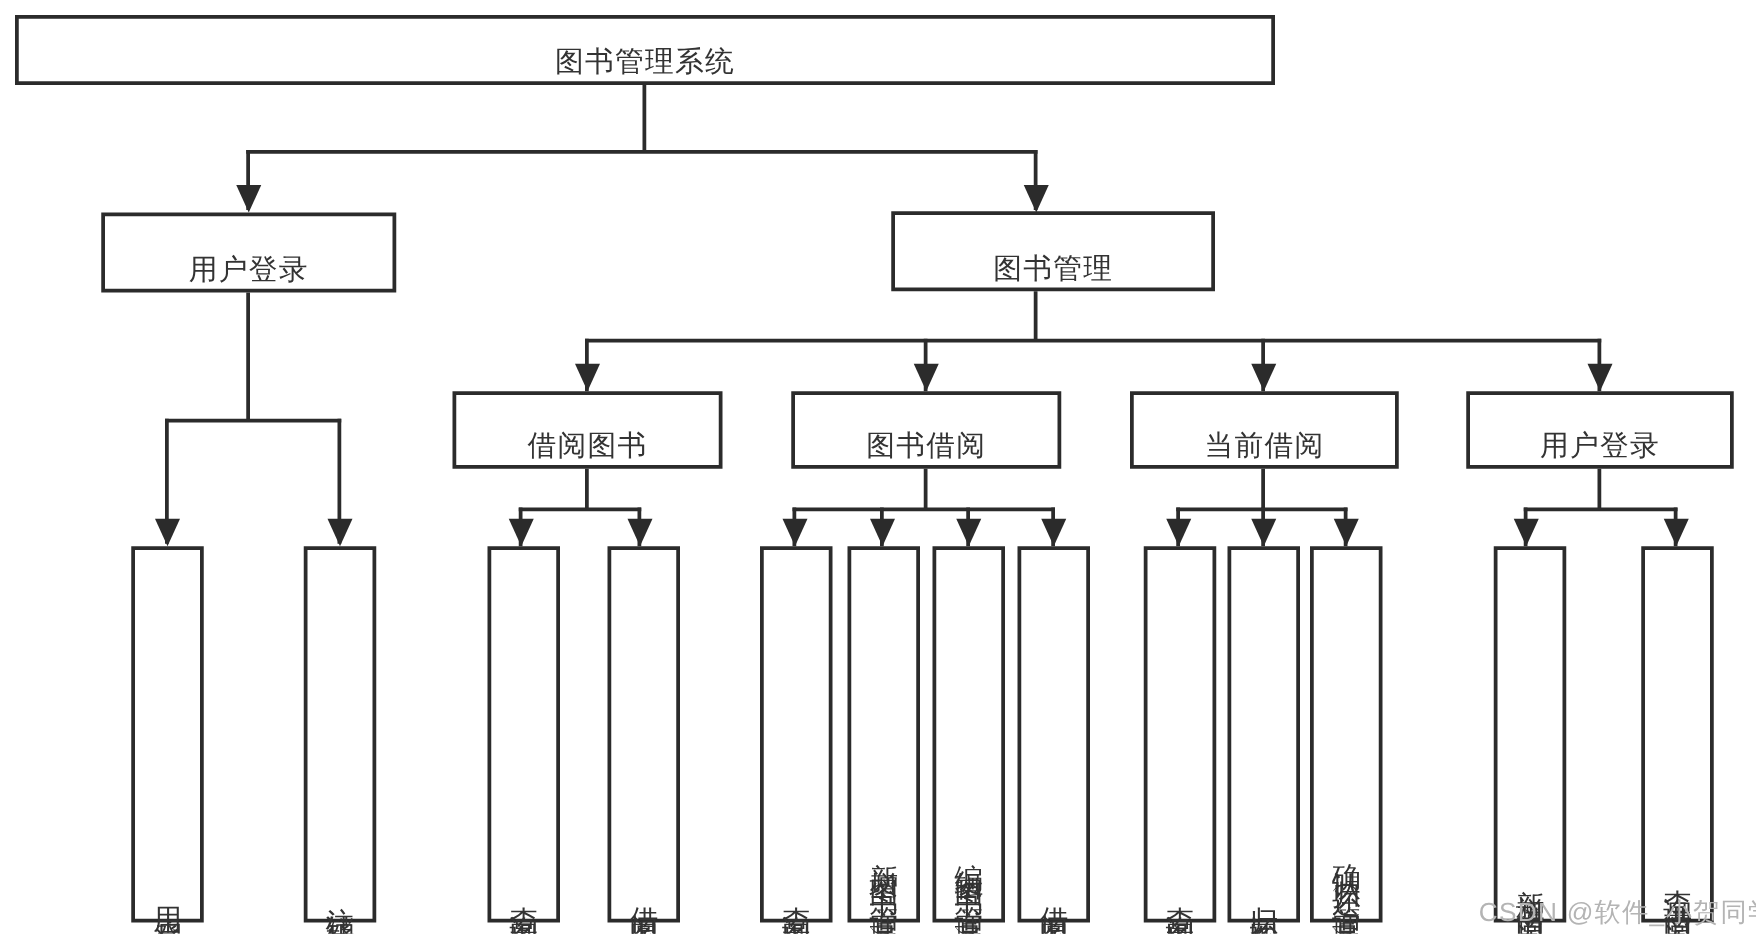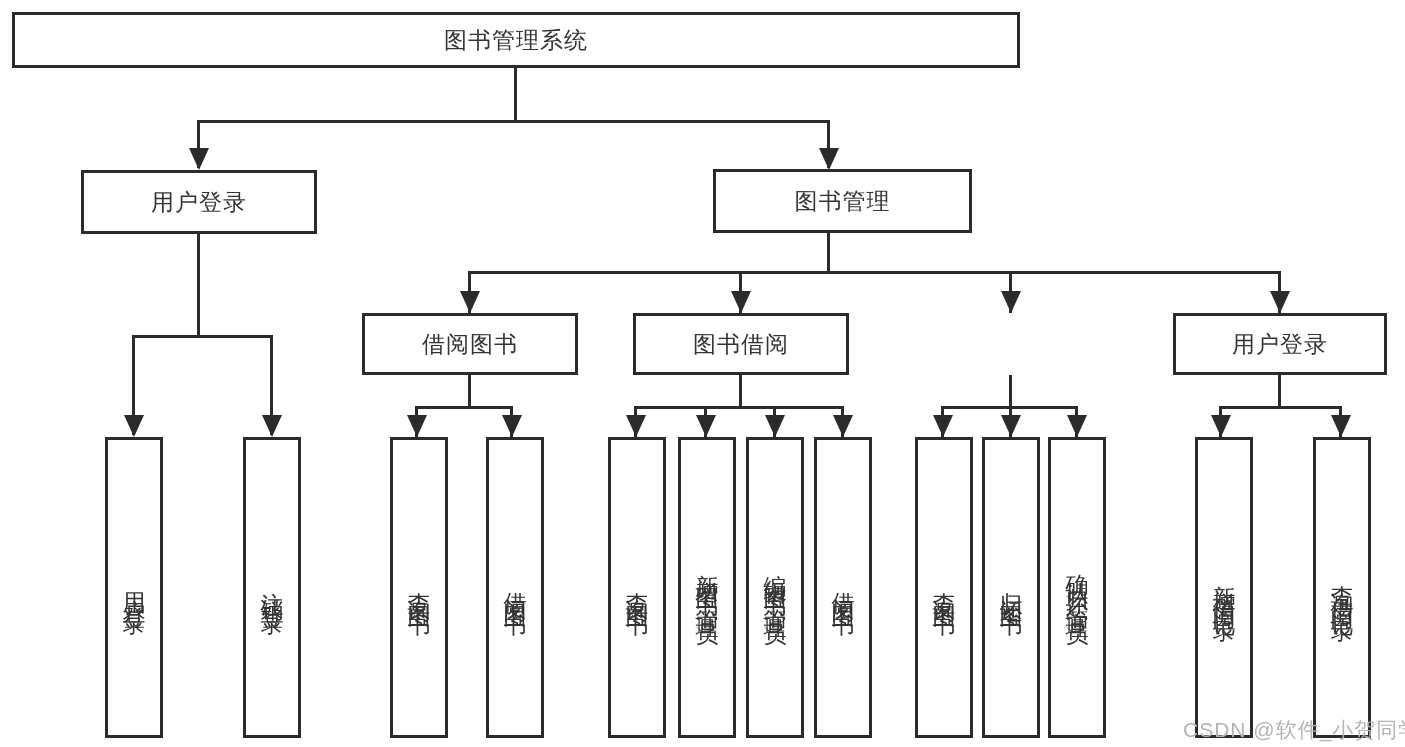--- a/index.html
+++ b/index.html
@@ -11,21 +11,21 @@
     overflow:hidden;
     color:#333333;
   }
   .canvas { position:absolute; inset:0; background:#ffffff; }
 
   .node {
     position:absolute;
     border:3px solid #2b2b2b;
     background:#ffffff;
     display:flex;
-    align-items:center;
+    align-items:flex-end;
     justify-content:center;
     font-size:23px;
     color:#333333;
     letter-spacing:1px;
   }
   .node.v span {
     writing-mode:vertical-rl;
     text-orientation:mixed;
     letter-spacing:7px;
     line-height:1;
@@ -72,20 +72,23 @@
   </div>
 
   <div class="node" style="left:362px;top:313px;width:216px;height:62px">
     <span>借阅图书</span>
   </div>
 
   <div class="node" style="left:633px;top:313px;width:216px;height:62px">
     <span>图书借阅</span>
   </div>
 
+  <div class="node" style="left:904px;top:313px;width:215px;height:62px">
+    <span>当前借阅</span>
+  </div>
 
   <div class="node" style="left:1173px;top:313px;width:214px;height:62px">
     <span>用户登录</span>
   </div>
 
   <div class="node v" style="left:105px;top:437px;width:58px;height:301px">
     <span>用户登录</span>
   </div>
   <div class="node v" style="left:243px;top:437px;width:58px;height:301px">
     <span>注销登录</span>

